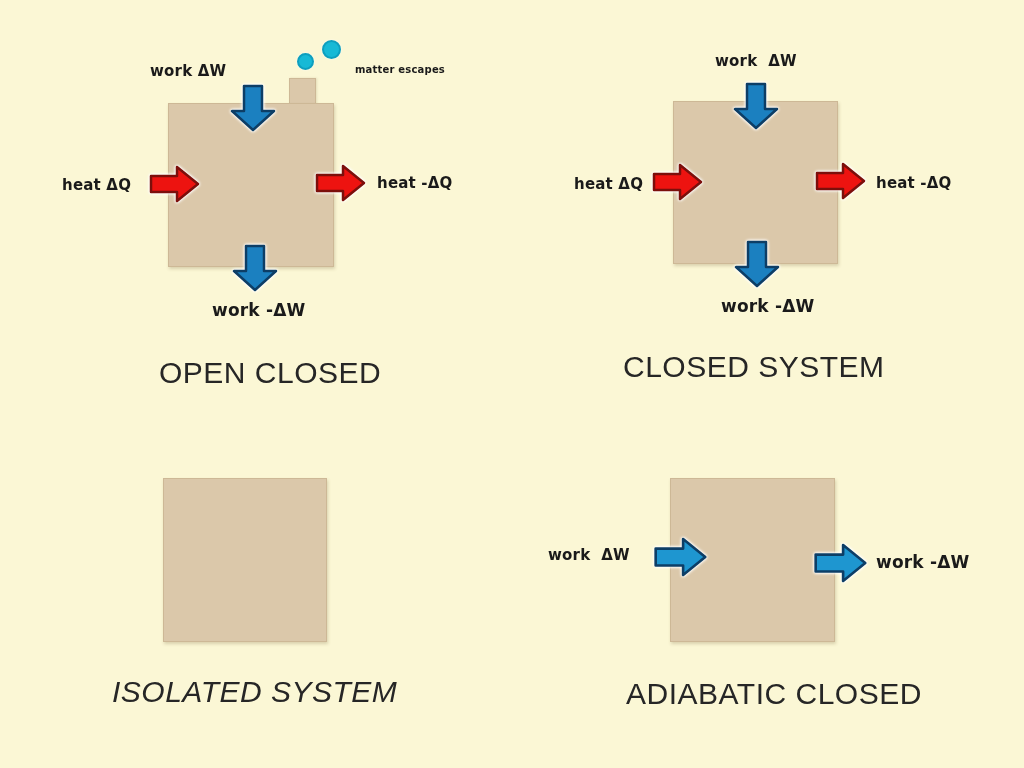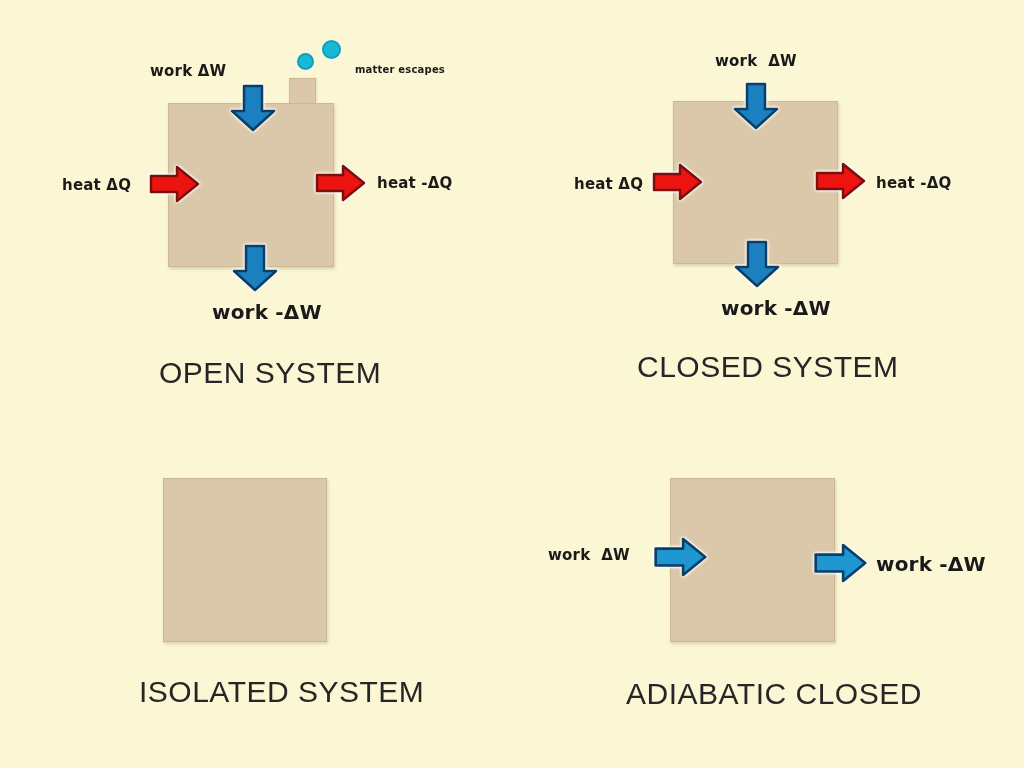--- a/index.html
+++ b/index.html
@@ -52,21 +52,21 @@
   
   .lbl {
     position: absolute;
     font-weight: 700;
     font-size: 15px;
     color: var(--label-color, #1A1A1A);
     white-space: pre;
     letter-spacing: 0.2px;
   }
   .lbl.small { font-size: 10px; }
-  .lbl.big   { font-size: 20px; }
+  .lbl.big   { font-size: 17px; }
 
   
   .sys-title {
     position: absolute;
     font-family: "Liberation Sans", "DejaVu Sans", sans-serif;
     font-weight: 400;
     font-size: 30px;
     letter-spacing: 0.5px;
     color: var(--title-color, #262626);
     white-space: pre;
@@ -96,21 +96,21 @@
     <svg class="arrow red" style="left:316px; top:165px;" width="50" height="36" viewBox="0 0 50 36">
       <polygon points="1,10 27,10 27,1 48,18 27,35 27,26 1,26"></polygon>
     </svg>
 
     <span class="lbl" style="left:150px; top:62px;">work ΔW</span>
     <span class="lbl small" style="left:355px; top:64px;">matter escapes</span>
     <span class="lbl" style="left:62px; top:176px;">heat ΔQ</span>
     <span class="lbl" style="left:377px; top:174px;">heat -ΔQ</span>
     <span class="lbl big" style="left:212px; top:300px;">work -ΔW</span>
 
-    <h2 class="sys-title" style="left:159px; top:356px;">OPEN SYSTEM</h2>
+    <h2 class="sys-title" style="left:159px; top:356px;">OPEN CLOSED</h2>
   </section>
 
   <section>
     <div class="sysbox" style="left:673px; top:101px; width:165px; height:163px;"></div>
 
     <svg class="arrow blue" style="left:734px; top:83px;" width="44" height="46" viewBox="0 0 44 46">
       <polygon points="13,1 31,1 31,26 43,26 22,45 1,26 13,26"></polygon>
     </svg>
     <svg class="arrow blue" style="left:735px; top:241px;" width="44" height="46" viewBox="0 0 44 46">
       <polygon points="13,1 31,1 31,26 43,26 22,45 1,26 13,26"></polygon>
@@ -120,27 +120,27 @@
     </svg>
     <svg class="arrow red" style="left:816px; top:163px;" width="50" height="36" viewBox="0 0 50 36">
       <polygon points="1,10 27,10 27,1 48,18 27,35 27,26 1,26"></polygon>
     </svg>
 
     <span class="lbl" style="left:715px; top:52px;">work  ΔW</span>
     <span class="lbl" style="left:574px; top:175px;">heat ΔQ</span>
     <span class="lbl" style="left:876px; top:174px;">heat -ΔQ</span>
     <span class="lbl big" style="left:721px; top:296px;">work -ΔW</span>
 
-    <h2 class="sys-title" style="left:637px; top:350px;">CLOSED SYSTEM</h2>
+    <h2 class="sys-title" style="left:623px; top:350px;">CLOSED SYSTEM</h2>
   </section>
 
   <section>
     <div class="sysbox" style="left:163px; top:478px; width:164px; height:164px;"></div>
 
-    <h2 class="sys-title" style="left:139px; top:675px;">ISOLATED SYSTEM</h2>
+    <h2 class="sys-title" style="left:112px; top:675px;font-style:italic;">ISOLATED SYSTEM</h2>
   </section>
 
   <section>
     <div class="sysbox" style="left:670px; top:478px; width:165px; height:164px;"></div>
 
     <svg class="arrow blue-light" style="left:654px; top:538px;" width="54" height="38" viewBox="0 0 50 36">
       <polygon points="1,10 27,10 27,1 48,18 27,35 27,26 1,26"></polygon>
     </svg>
     <svg class="arrow blue-light" style="left:814px; top:544px;" width="54" height="38" viewBox="0 0 50 36">
       <polygon points="1,10 27,10 27,1 48,18 27,35 27,26 1,26"></polygon>

